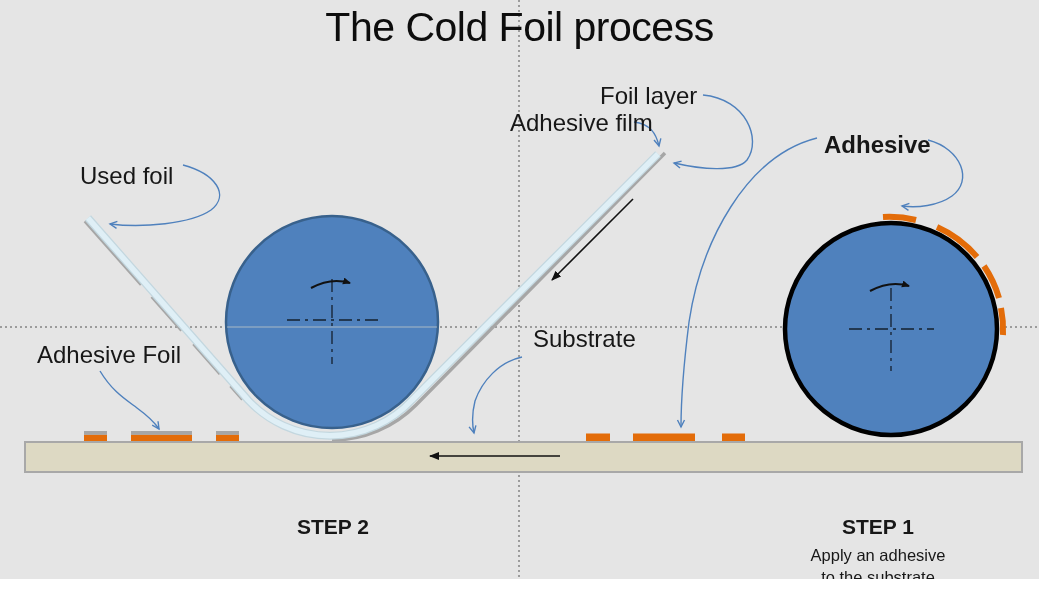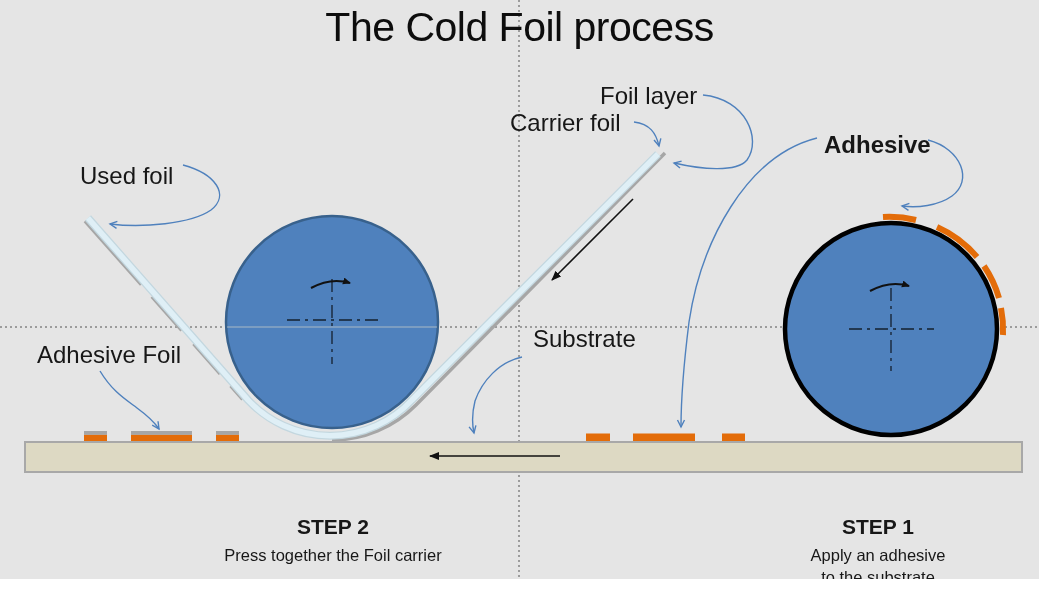--- a/index.html
+++ b/index.html
@@ -110,28 +110,27 @@
       <path d="M 817,138 C 746,156 701,242 689,322 C 684,362 681,398 681,427" marker-end="url(#mBlue)"></path>
       <path d="M 100,371 C 112,391 125,399 137,408 C 148,416 155,423 159,429" marker-end="url(#mBlue)"></path>
       <path d="M 522,357 C 499,362 482,381 475,401 C 472,413 472,424 474,433" marker-end="url(#mBlue)"></path>
     </g>
   </svg>
 
   <div class="title">The Cold Foil process</div>
 
   <div class="lbl" style="left:80px;top:163px;">Used foil</div>
   <div class="lbl" style="left:600px;top:83px;">Foil layer</div>
-  <div class="lbl" style="left:510px;top:110px;">Carrier foil</div>
+  <div class="lbl" style="left:510px;top:110px;">Adhesive film</div>
   <div class="lbl" style="left:824px;top:132px;font-weight:bold;">Adhesive</div>
   <div class="lbl" style="left:37px;top:342px;">Adhesive Foil</div>
   <div class="lbl" style="left:533px;top:326px;">Substrate</div>
 
   <div class="step" style="left:163px;top:515px;">
     <div class="step-title">STEP 2</div>
-    <div class="step-line">Press together the Foil carrier</div>
   </div>
 
   <div class="step" style="left:708px;top:515px;">
     <div class="step-title">STEP 1</div>
     <div class="step-line">Apply an adhesive</div>
     <div class="step-line">to the substrate</div>
   </div>
 
 </div>
 

